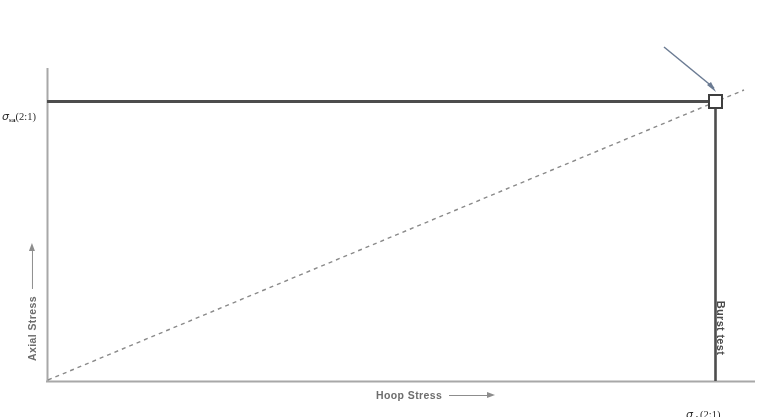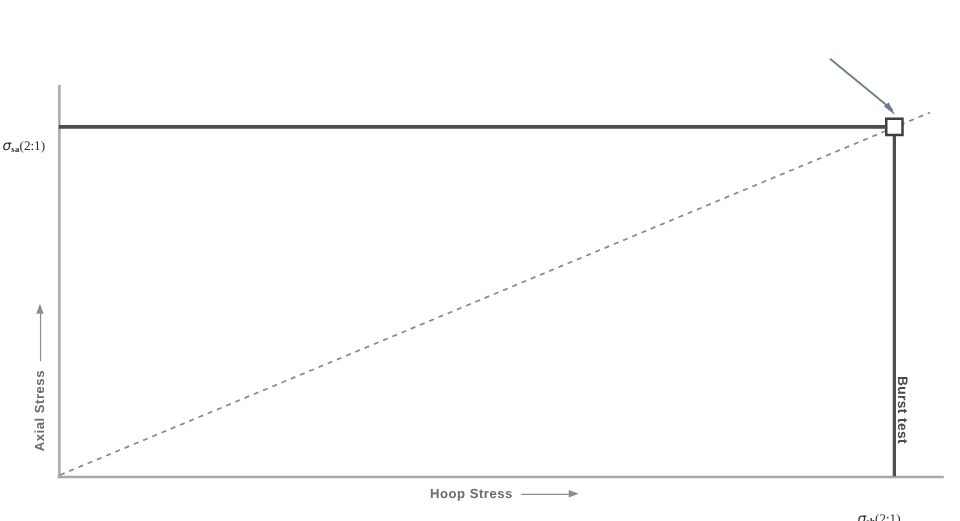--- a/index.html
+++ b/index.html
@@ -100,21 +100,21 @@
     right: 0;
     top: 0px;
     width: 0;
     height: 0;
     border-top: 3.8px solid transparent;
     border-bottom: 3.8px solid transparent;
     border-left: 8px solid #8d8d8d;
   }
 
   #x-axis-name {
-    left: 344px;
+    left: 376px;
     top: 389px;
   }
   #y-axis-name {
     left: -27px;
     top: 296px;
     transform: rotate(-90deg);
     transform-origin: center center;
   }
 
   

